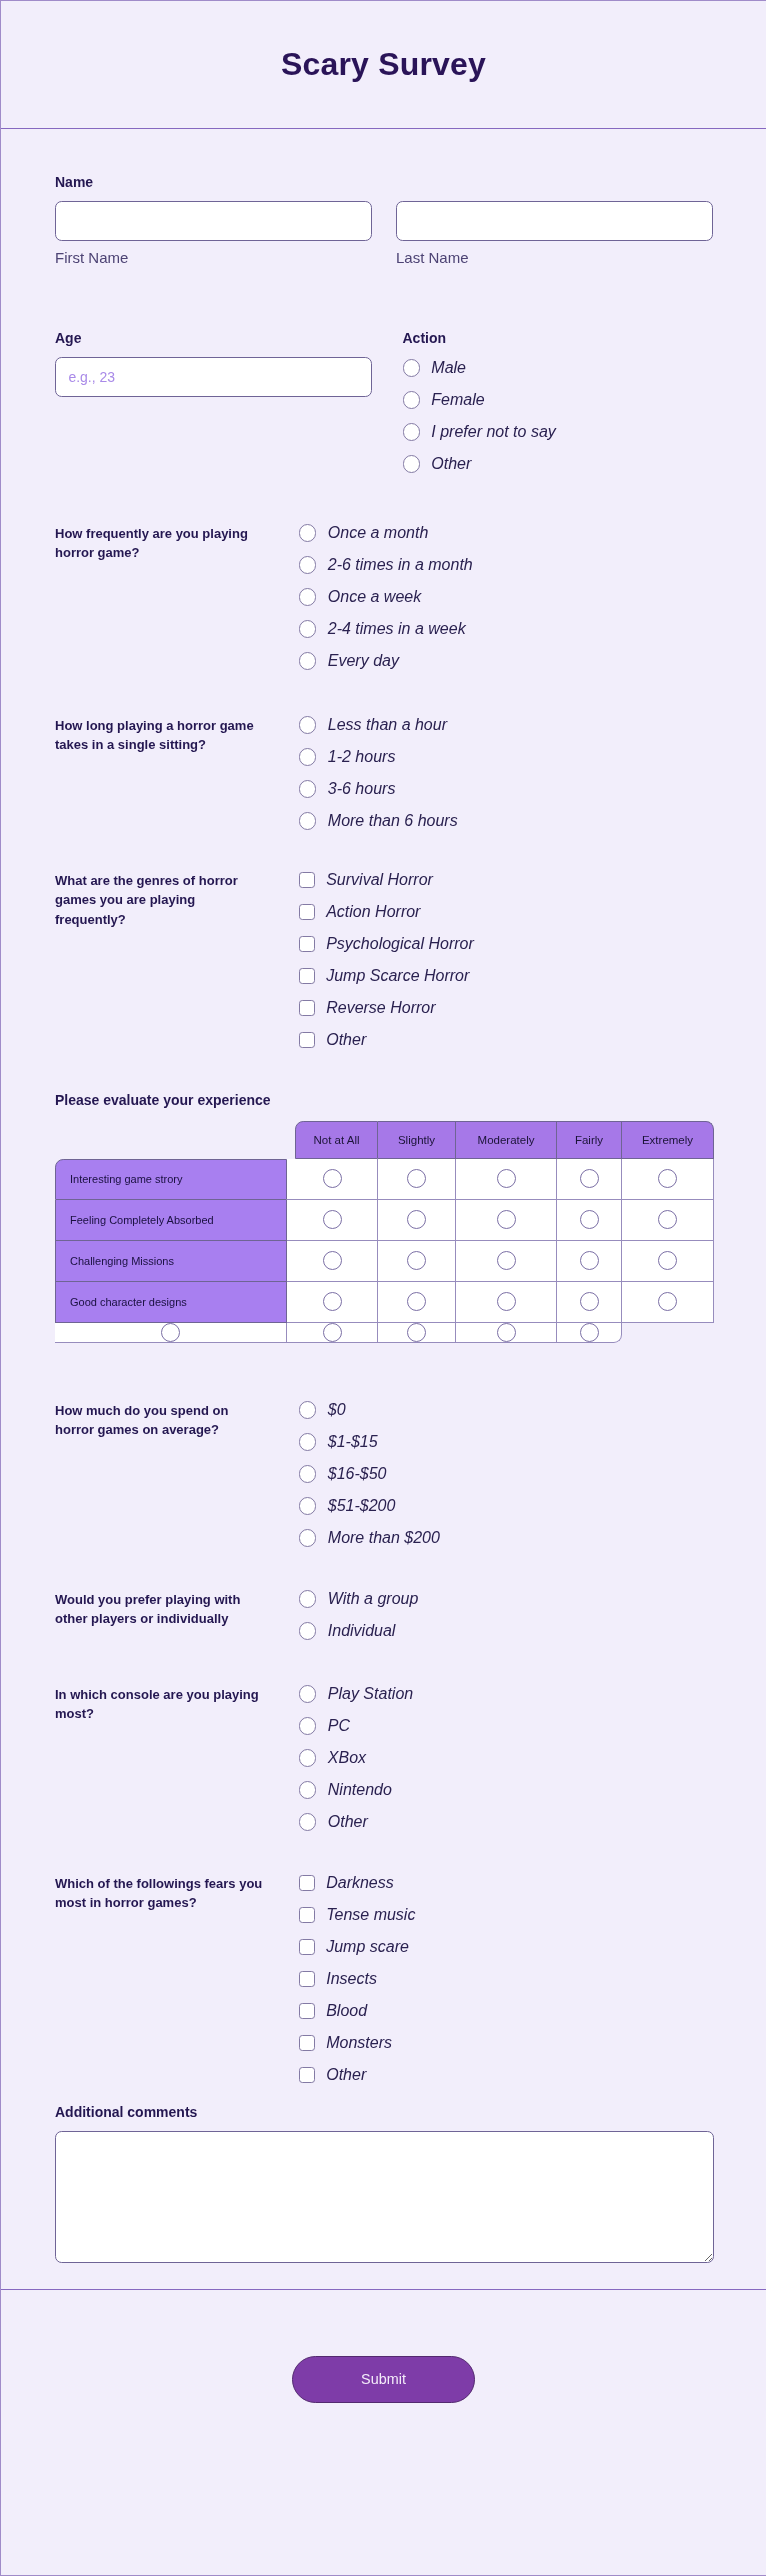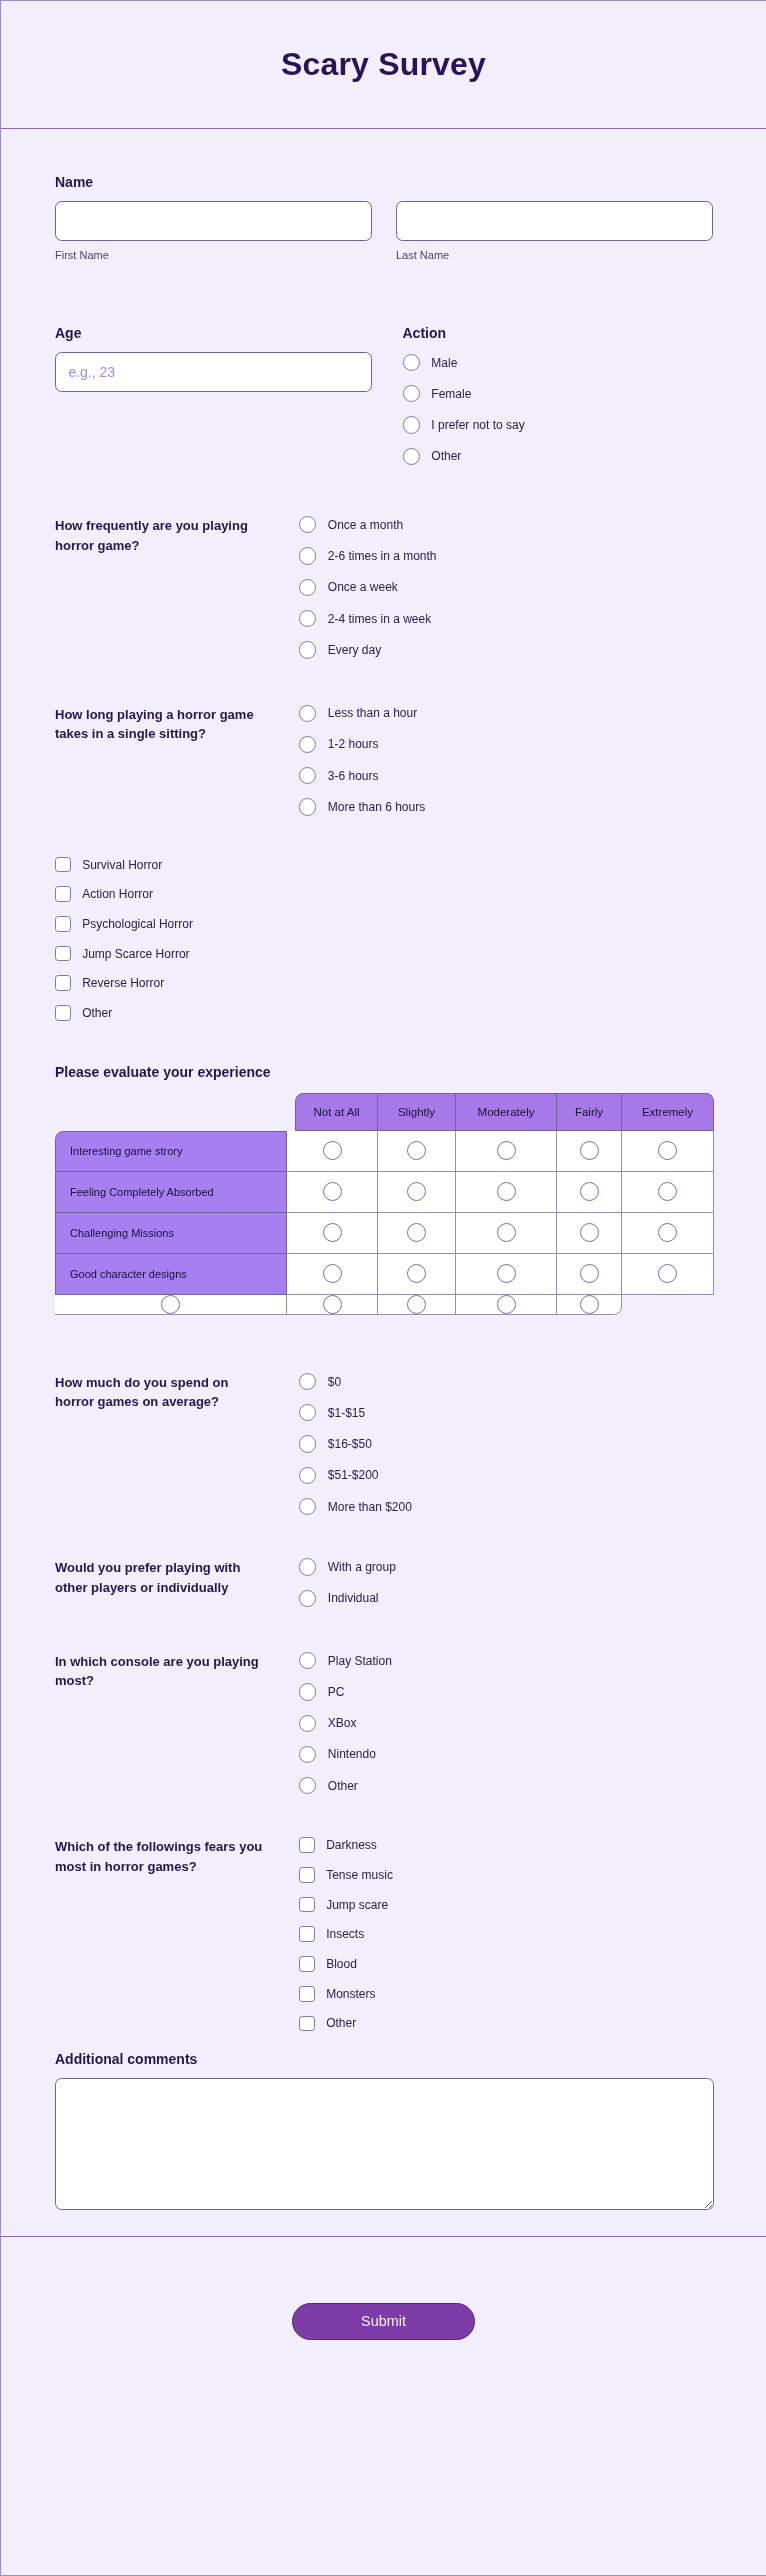--- a/index.html
+++ b/index.html
@@ -33,21 +33,21 @@
   }
   .content { padding: 0 54px; }
 
   
   .sec-label {
     font-size: 14px;
     font-weight: 600;
     color: #241751;
   }
   .sub-label {
-    font-size: 11px;
+    font-size: 15px;
     font-weight: 400;
     color: #4d4374;
     margin-top: 8.2px;
   }
   input[type="text"] {
     appearance: none;
     -webkit-appearance: none;
     background: #ffffff;
     border: 0.8px solid #6f6496;
     border-radius: 6.6px;
@@ -81,21 +81,21 @@
     width: 244px;
     flex: 0 0 244px;
     font-size: 13px;
     font-weight: 600;
     line-height: 1.5;
     color: #241751;
     padding-right: 33px;
   }
   .options { display: flex; flex-direction: column; gap: 14px; }
   .opt { display: flex; align-items: center; gap: 11.5px; }
-  .opt-label { font-size: 12px; color: #2a2150; }
+  .opt-label { font-size: 16px; color: #2a2150; font-style: italic; }
 
   
   .sec-name { margin-top: 45px; }
   .name-inputs { display: flex; gap: 24px; margin-top: 10.7px; }
   .name-col { display: flex; flex-direction: column; }
 
   .row-age-gender { display: flex; margin-top: 64px; }
   .age-block { width: 317px; flex: 0 0 317px; }
   .age-block input { margin-top: 10.7px; }
   .gender-block { margin-left: 30.5px; }
@@ -170,21 +170,21 @@
   
   .form-footer {
     margin-top: 23px;
     border-top: 0.8px solid #8668c0;
     padding: 66px 0 42px 0;
     display: flex;
     justify-content: center;
   }
   .submit-btn {
     width: 183px;
-    height: 37px;
+    height: 47px;
     border-radius: 23.5px;
     background: #7e3ca8;
     border: 0.8px solid #53296f;
     color: #f4ecfa;
     font-family: "Liberation Sans", "DejaVu Sans", sans-serif;
     font-size: 14.4px;
     cursor: pointer;
   }
 </style>
 </head>
@@ -282,20 +282,21 @@
           <span class="opt-label">3-6 hours</span>
         </label>
         <label class="opt">
           <input type="radio" name="duration" style="">
           <span class="opt-label">More than 6 hours</span>
         </label>
       </div>
     </div>
 
     <div class="q-row q-genres">
+      <div class="q-label">What are the genres of horror games you are playing frequently?</div>
       <div class="options">
         <label class="opt">
           <input type="checkbox" style="">
           <span class="opt-label">Survival Horror</span>
         </label>
         <label class="opt">
           <input type="checkbox" style="">
           <span class="opt-label">Action Horror</span>
         </label>
         <label class="opt">

